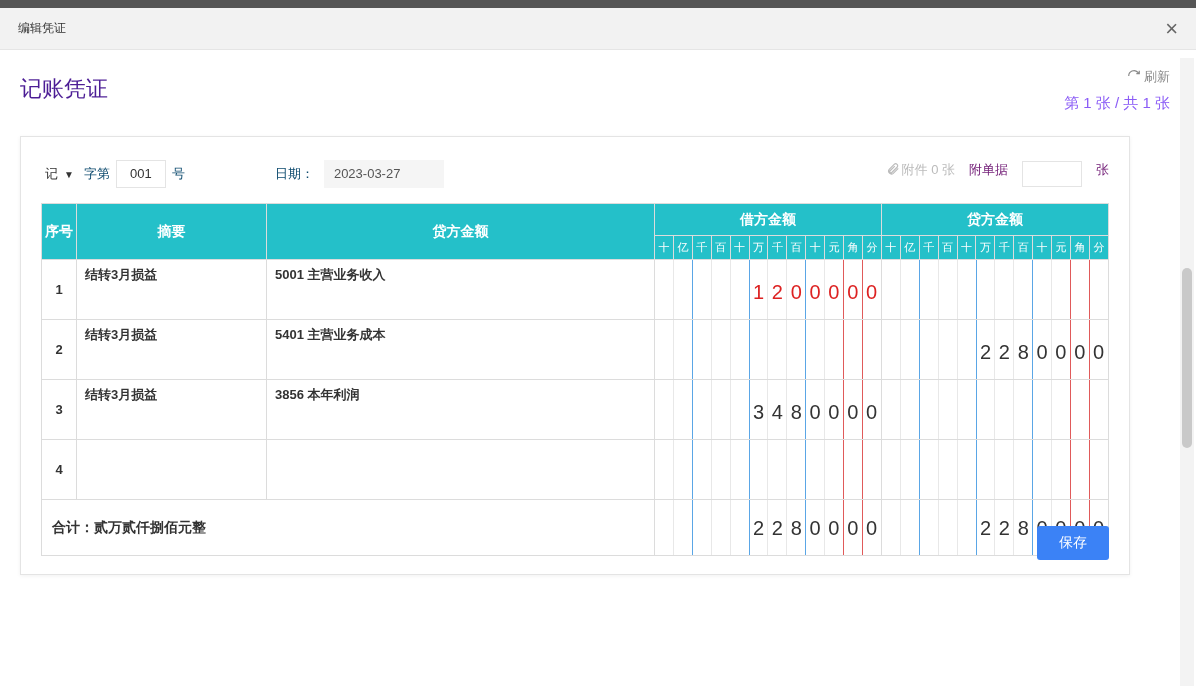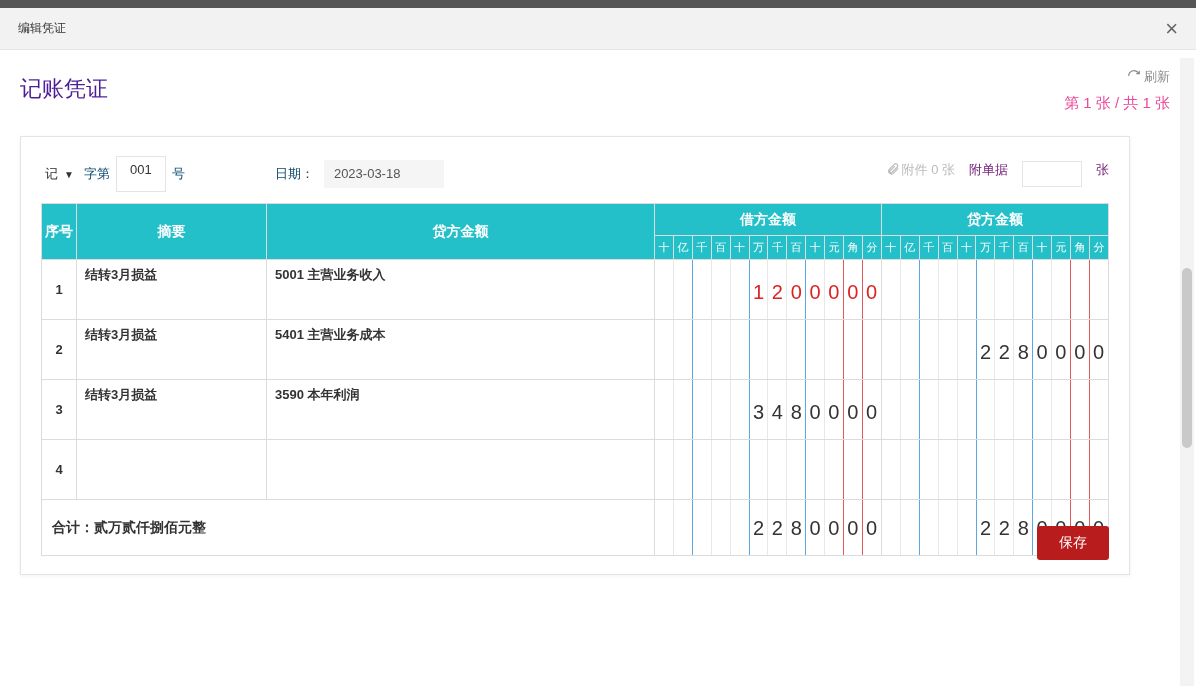--- a/index.html
+++ b/index.html
@@ -20,39 +20,39 @@
   .page { padding: 24px 20px 0 20px; position: relative; }
 
   .header-row { display: flex; align-items: flex-start; }
   .voucher-title { font-size: 22px; color: #4c1d95; margin-right: 22px; }
   .warn-badge {
     background: #ff8a00; color: #fff; font-size: 12px;
     padding: 4px 8px; position: relative; top: -2px;
   }
   .refresh { position: absolute; right: 26px; top: 18px; font-size: 13px; color: #888; cursor: pointer; }
   .refresh svg { vertical-align: -2px; margin-right: 3px; }
-  .pager { position: absolute; right: 26px; top: 44px; font-size: 15px; color: #ec4899; }
+  .pager { position: absolute; right: 26px; top: 44px; font-size: 15px; color: #8b5cf6; }
 
   
   .card {
     margin-top: 32px; border: 1px solid #e4e4e4; box-shadow: 0 1px 4px rgba(0,0,0,0.06);
     padding: 20px 20px 18px 20px; width: 1110px;
     position: relative;
   }
 
   
   .info-line { display: flex; align-items: center; height: 34px; margin-bottom: 12px; }
   .info-line .lbl { color: #0c4a6e; }
   .sel {
     display: inline-flex; align-items: center; gap: 6px;
     padding: 2px 4px; margin-right: 6px;
   }
   .sel .caret { font-size: 10px; }
   .num-box {
-    display: inline-block; width: 50px; height: 36px; border: 1px solid #e4e4e4;
+    display: inline-block; width: 50px; height: 28px; border: 1px solid #e4e4e4;
     text-align: center; line-height: 26px; margin: 13px 6px; background:#fff;
   }
   .gap { width: 90px; }
   .date-box {
     display: inline-block; width: 120px; height: 28px; background: #f5f5f5;
     text-align: left; padding: 0 10px; line-height: 28px; margin-left: 10px; color:#555;
   }
   .right-info { margin-left: auto; display: flex; align-items: flex-start; gap: 14px; color: #bbb; }
   .attach svg { vertical-align: -2px; margin-right: 2px; }
   .fdj-input { width: 60px; height: 26px; border: 1px solid #e4e4e4; background:#fff; }
@@ -102,21 +102,21 @@
   
   tr.total td { height: 56px; }
   tr.total td.label { padding-left: 10px; font-size: 14px; font-weight:700;}
   tr.total .amt-digits i { line-height: 56px; }
 
   
   .sign-line { display: flex; gap: 80px; color: #bbb; font-size: 13px; margin-top: 12px; }
 
   .save-btn {
     position: absolute; right: 20px; bottom: 14px;
-    background: #b91c1c; color: #fff; border: none; border-radius: 3px;
+    background: #3b82f6; color: #fff; border: none; border-radius: 3px;
     width: 72px; height: 34px; font-size: 14px; cursor: pointer;
   }
 
   
   .vscroll {
     position: fixed; right: 2px; top: 58px; width: 14px; height: 628px;
     background: #f3f3f3;
   }
   .vscroll .thumb {
     position: absolute; left: 2px; top: 210px; width: 10px; height: 180px;
@@ -152,21 +152,21 @@
     <div class="info-line">
       <span class="sel">
         <span>记</span>
         <span class="caret">▼</span>
       </span>
       <span class="lbl">字第</span>
       <span class="num-box">001</span>
       <span class="lbl">号</span>
       <span class="gap"></span>
       <span class="lbl">日期：</span>
-      <span class="date-box">2023-03-18</span>
+      <span class="date-box">2023-03-27</span>
 
       <div class="right-info">
         <span class="attach">
           <svg width="14" height="14" viewBox="0 0 24 24" fill="none" stroke="#bbb" stroke-width="2">
               <path d="M21 11l-8.5 8.5a5 5 0 0 1-7-7L14 4a3.5 3.5 0 0 1 5 5l-9 9a2 2 0 0 1-3-3l8-8"></path>
             </svg><span>附件 0 张</span>
         </span>
         <span class="fdj-lbl">附单据</span>
         <input class="fdj-input" style="">
         <span class="fdj-lbl">张</span>
@@ -373,21 +373,21 @@
                   <i>0</i>
                   <i>0</i>
                   <i>0</i>
                 </div>
               </div>
             </td>
           </tr>
           <tr>
             <td class="seq">3</td>
             <td class="txt">结转3月损益</td>
-            <td class="txt">3590 本年利润</td>
+            <td class="txt">3856 本年利润</td>
             <td class="amt" colspan="12">
               <div class="amt-wrap">
                 <div class="amt-grid">
                   <span></span>
                   <span></span>
                   <span></span>
                   <span></span>
                   <span></span>
                   <span></span>
                   <span></span>

